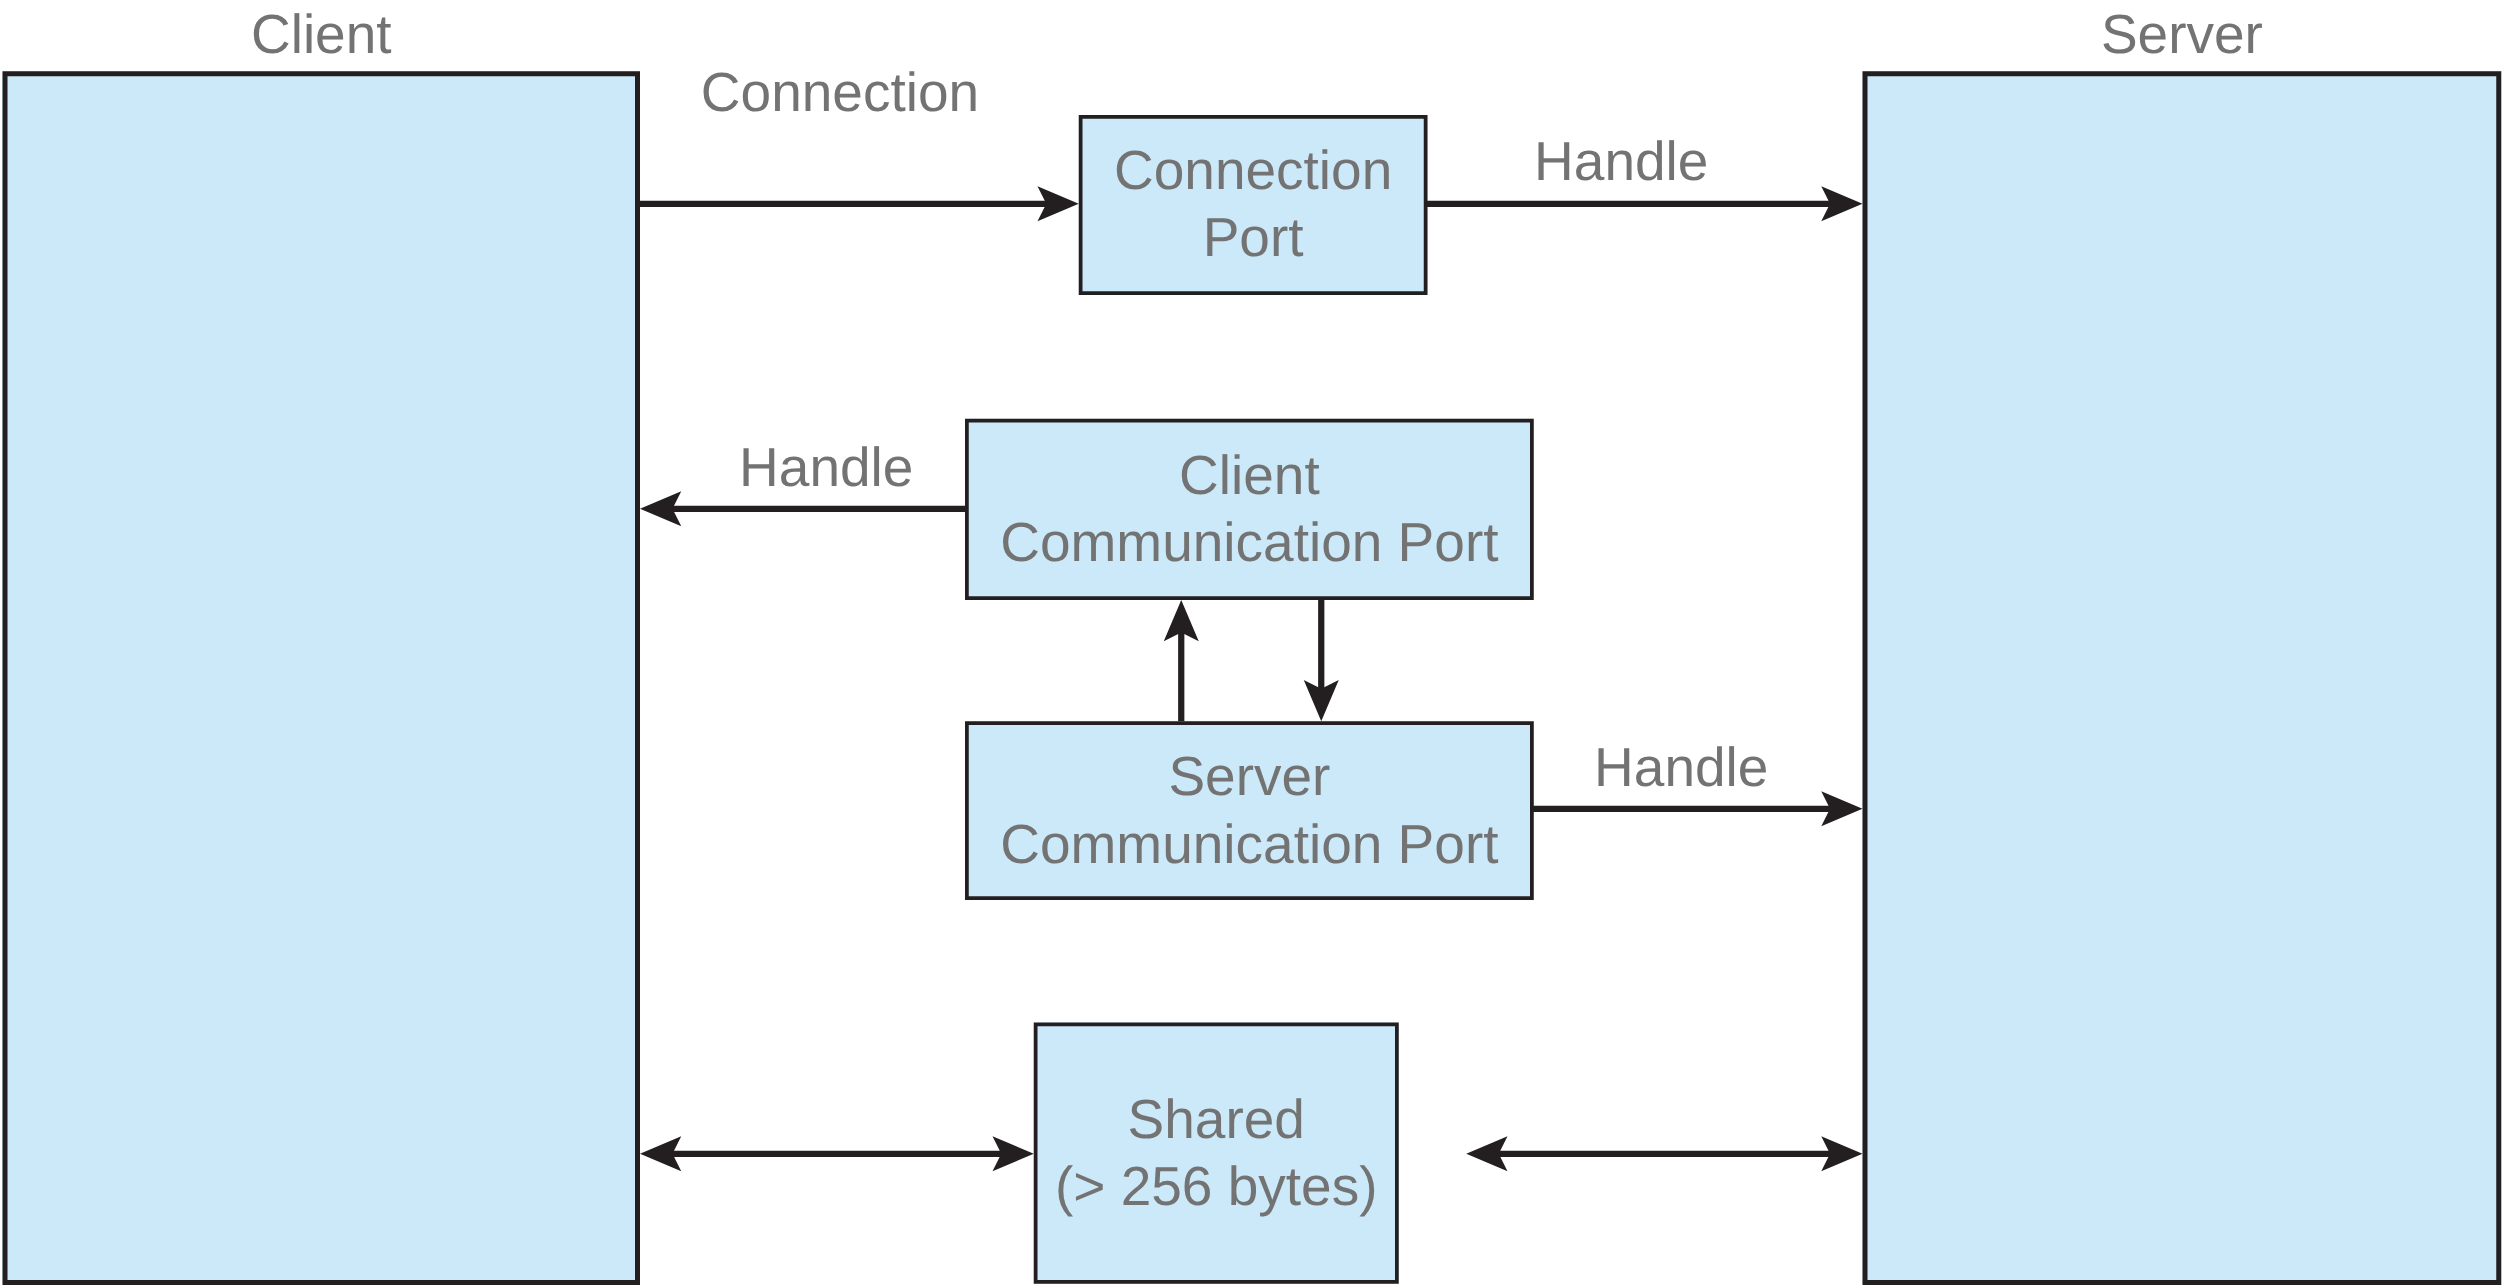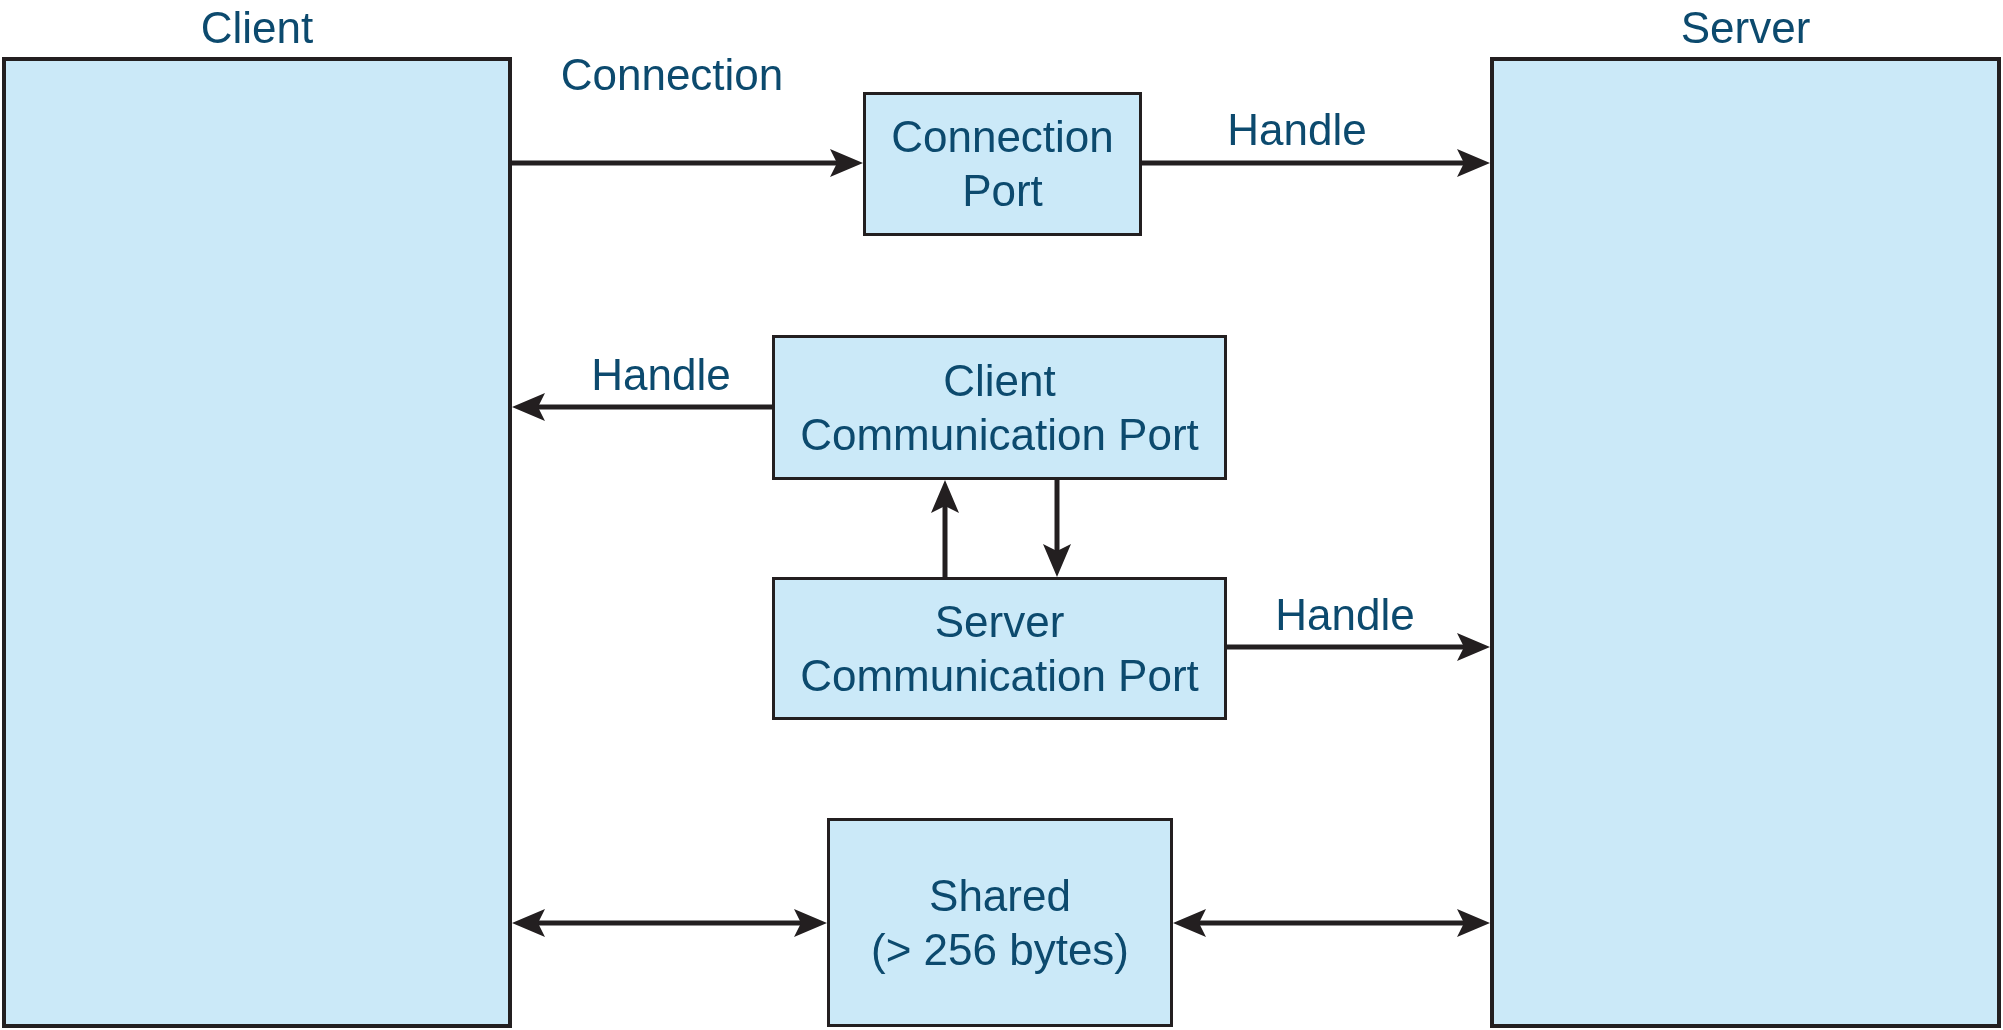--- a/index.html
+++ b/index.html
@@ -6,21 +6,21 @@
     margin: 0;
     padding: 0;
     background: #ffffff;
   }
   #stage {
     position: relative;
     width: 2003px;
     height: 1030px;
     background: #ffffff;
     font-family: "Liberation Sans", "DejaVu Sans", sans-serif;
-    color: #0c4a6e;
+    color: #737373;
     overflow: hidden;
   }
   .bigbox {
     position: absolute;
     background: #cbe9f8;
     border: 4px solid #231f20;
     box-sizing: border-box;
   }
   .smallbox {
     position: absolute;
@@ -85,21 +85,21 @@
   <div class="smallbox" style="left:772px; top:335px; width:455px; height:145px;">
     <div>Client</div>
     <div>Communication Port</div>
   </div>
 
   <div class="smallbox" style="left:772px; top:577px; width:455px; height:143px;">
     <div>Server</div>
     <div>Communication Port</div>
   </div>
 
-  <div class="smallbox" style="left:827px; top:818px; width:346px; height:209px;">
+  <div class="smallbox" style="left:827px; top:818px; width:292px; height:209px;">
     <div>Shared</div>
     <div>(&gt; 256 bytes)</div>
   </div>
 
   <div class="edge-label" style="left:522px; top:48px; width:300px;">
     <div>Connection</div>
   </div>
 
   <div class="edge-label" style="left:1147px; top:103px; width:300px;">Handle</div>
 

